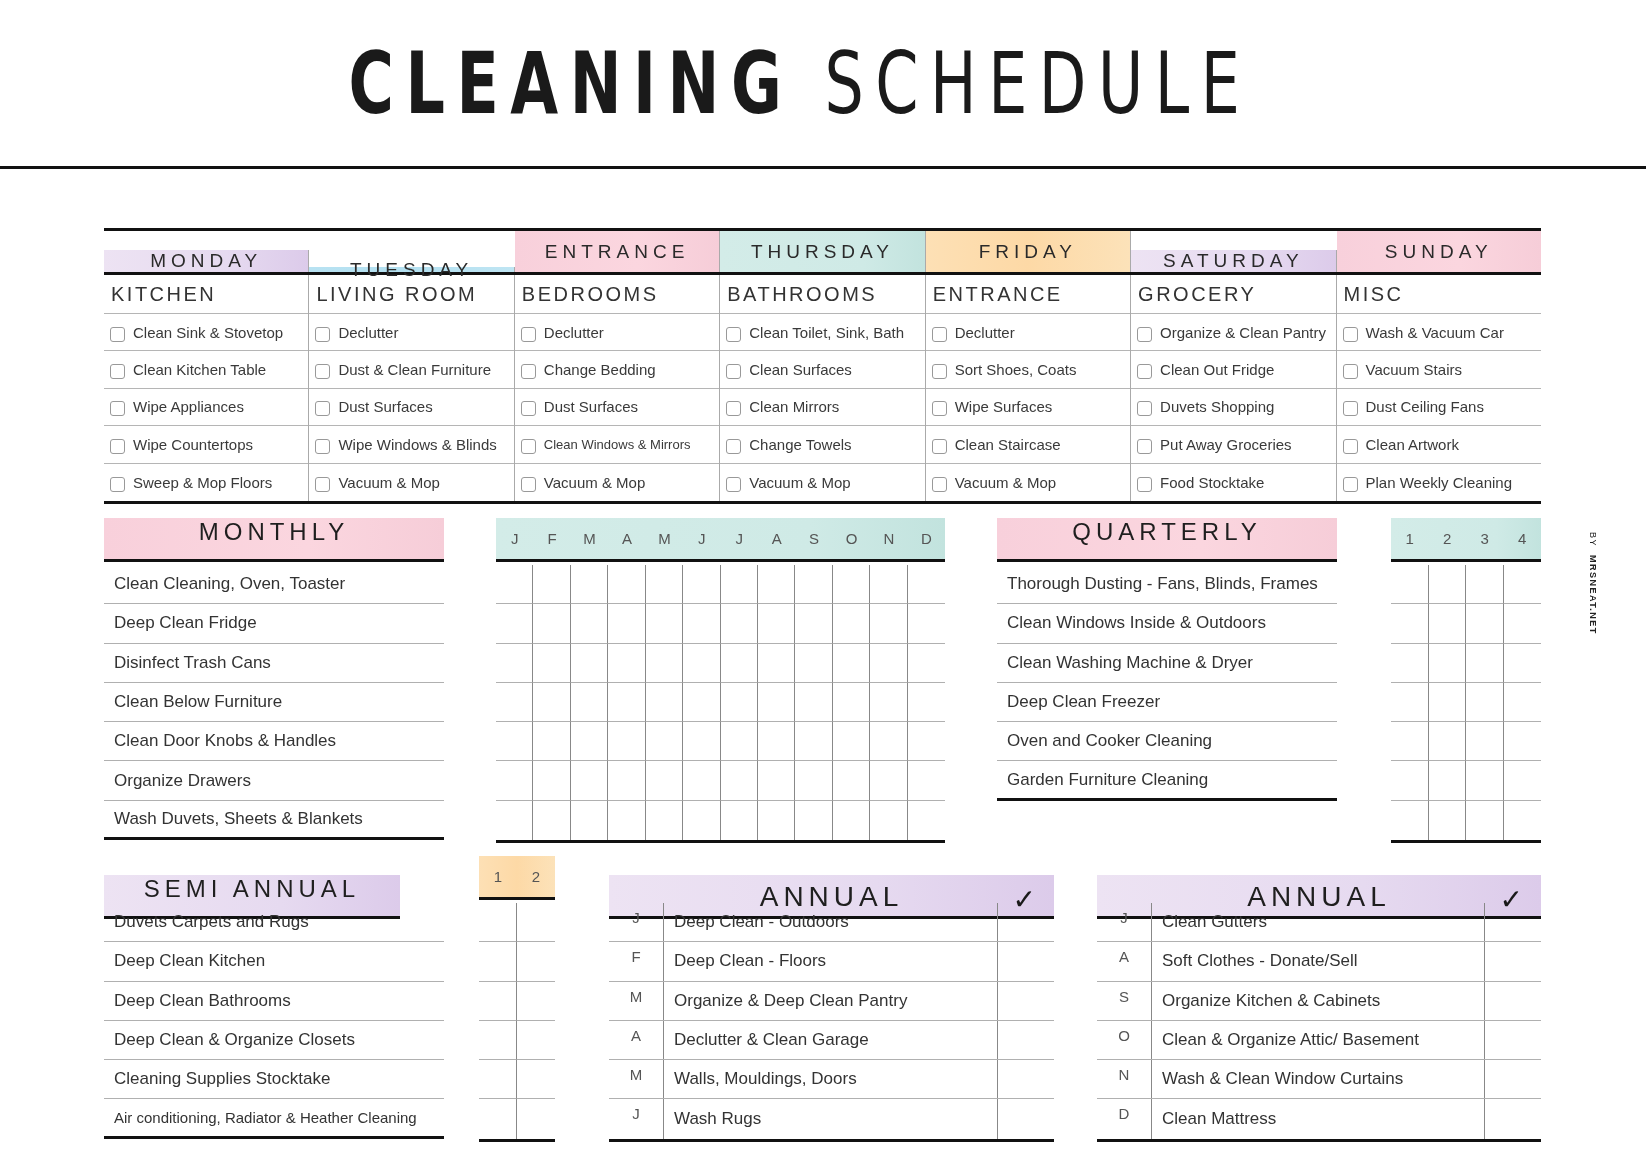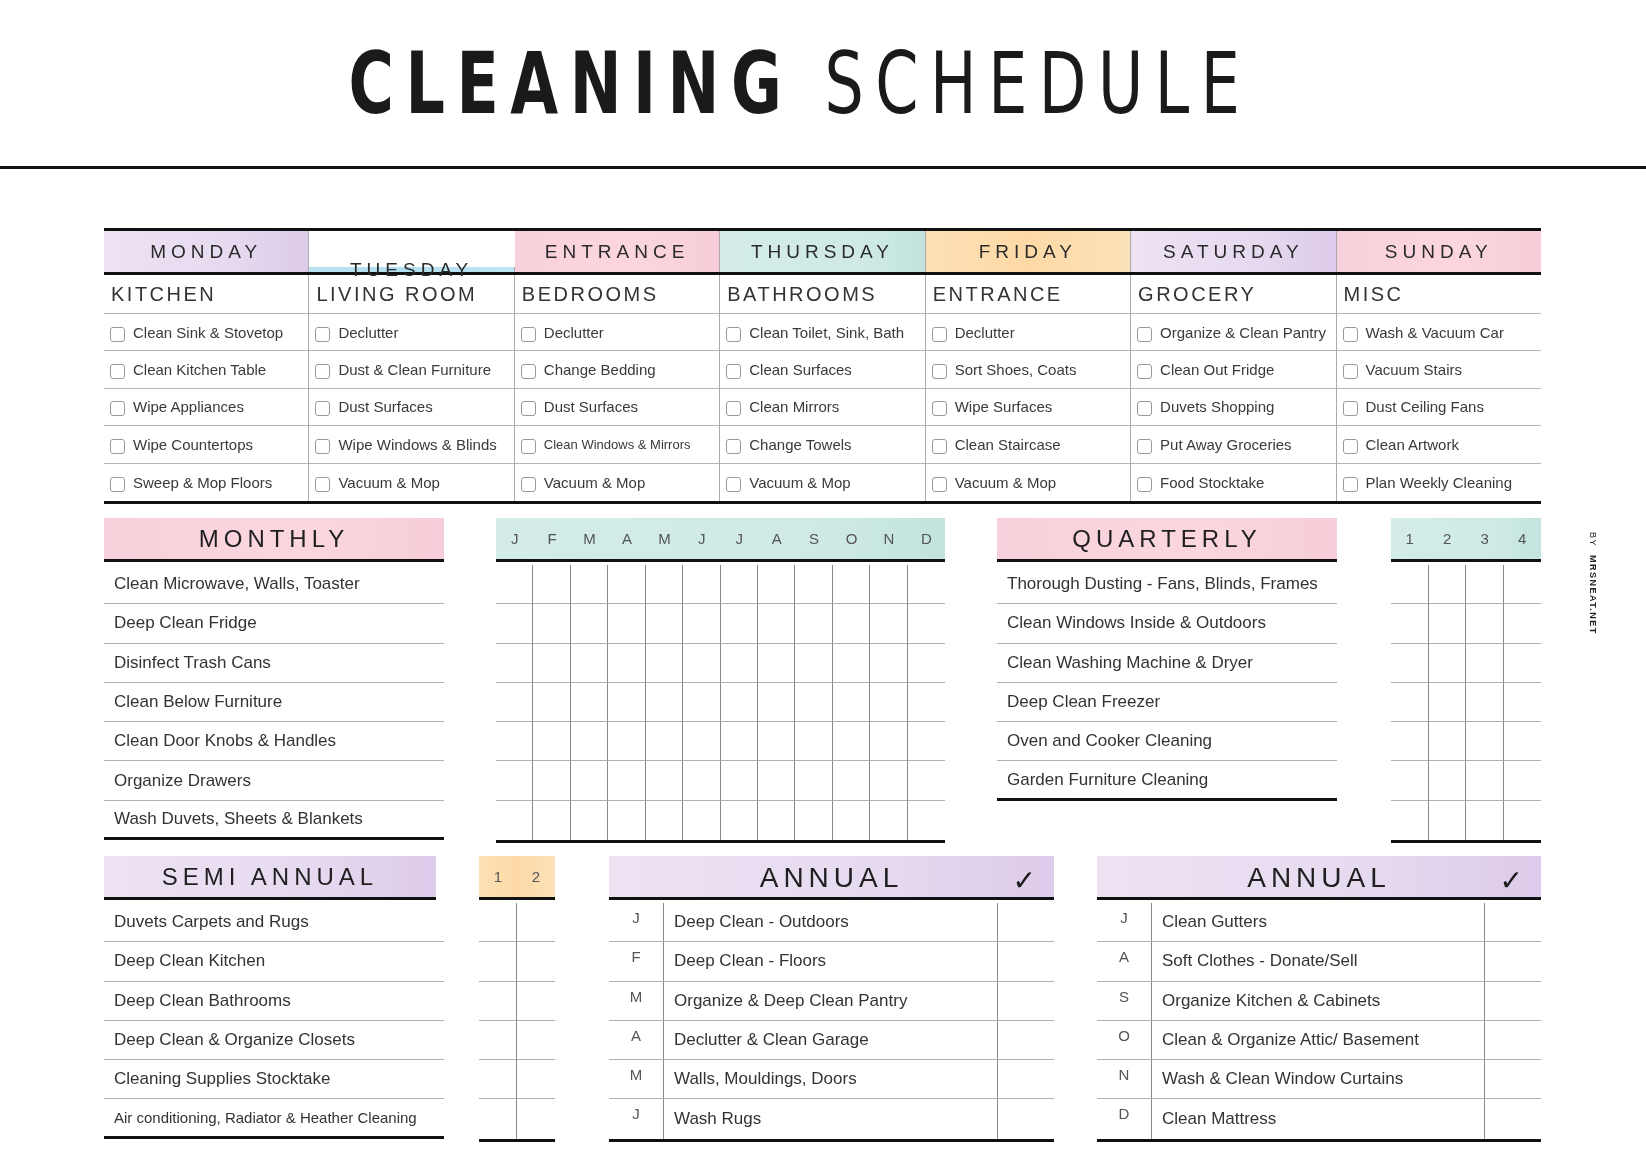--- a/index.html
+++ b/index.html
@@ -26,39 +26,39 @@
   .wk-col:last-child { border-right: none; }
   .wk-room { height: 39px; padding-left: 7px; display: flex; align-items: center;
     font-size: 20px; letter-spacing: 2.5px; color: #333; border-bottom: 1.5px solid #b5b5b5; }
   .wk-task { height: 37.4px; display: flex; align-items: center; padding-left: 3px;
     border-bottom: 1.5px solid #b5b5b5; font-size: 15px; color: #3a3a3a; white-space: nowrap; overflow: hidden; }
   .wk-task:last-child { border-bottom: none; }
   .cb { width: 15px; height: 15px; border: 1.3px solid #999; border-radius: 3px; margin: 4px 8px 0 3px; flex: none; }
   .wk-task.small { font-size: 13px; }
 
   
-  .sec-head { position: absolute; height: 44px; display: flex; align-items: center; justify-content: center;
+  .sec-head { position: absolute; height: 44px; display: flex; justify-content: center;
     font-size: 24px; letter-spacing: 5px; color: #1f1f1f; border-bottom: 3.5px solid #111; }
   .list { position: absolute; }
   .list .row { height: 39.3px; display: flex; align-items: center; padding-left: 10px;
     font-size: 17px; color: #333; border-bottom: 1.5px solid #b0b0b0; white-space: nowrap; }
   .list .row:last-child { border-bottom: 3px solid #111; }
   .list .row.small { font-size: 15px; }
 
   .grid-head { position: absolute; height: 44px; display: flex; align-items: center; border-bottom: 3.5px solid #111;
     font-size: 15px; color: #555; }
   .grid-head span { flex: 1; text-align: center; }
   .grid { position: absolute; display: grid; border-bottom: 3px solid #111; }
   .grid .cell { border-right: 1px solid #888; border-bottom: 1px solid #b0b0b0; height: 39.3px; }
   .grid .cell.lastc { border-right: none; }
   .grid .cell.lastr { border-bottom: none; }
 
   .pink { background: linear-gradient(90deg, #f8d0db, #fbd6df 60%, #f6cdd8); }
   .teal { background: linear-gradient(90deg, #d3ece8, #cfeae6 70%, #c2e3de); }
-  .lav  { background: linear-gradient(90deg, #ede3f3, #e6daf0 60%, #dccbea); }
+  .lav  { background: linear-gradient(90deg, #ede3f3, #e6daf0 60%, #dccbea); margin-top: 19px; }
   .peach{ background: linear-gradient(90deg, #fde0b5, #fdd9a6 50%, #fce2b9); }
   .sky  { background: linear-gradient(90deg, #b8e2f2, #b3e0f0 50%, #bfe5f3); margin-top: 36px; }
 
   .annual-head { position: absolute; height: 44px; border-bottom: 3.5px solid #111; }
   .annual-head .t { position: absolute; left: 0; right: 0; top: 0; height: 44px; display: flex; align-items: center; justify-content: center;
     font-size: 28px; letter-spacing: 5px; color: #1f1f1f; }
   .annual-head .chk { position: absolute; right: 18px; top: 8px; font-size: 28px; color: #1a1a1a; }
   .annual-list { position: absolute; border-bottom: 3px solid #111; }
   .annual-list .row { display: flex; height: 39.3px; border-bottom: 1.5px solid #b0b0b0; }
   .annual-list .row:last-child { border-bottom: none; }
@@ -250,21 +250,21 @@
           <span>Plan Weekly Cleaning</span>
         </div>
       </div>
     </div>
 </div>
 
 <div class="sec-head pink" style="left:104px;top:518px;width:340px;">
   <span>MONTHLY</span>
 </div>
 <div class="list" style="left:104px;top:565px;width:340px;" id="monthly-list">
-    <div class="row">Clean Microwave, Walls, Toaster</div>
+    <div class="row">Clean Cleaning, Oven, Toaster</div>
     <div class="row">Deep Clean Fridge</div>
     <div class="row">Disinfect Trash Cans</div>
     <div class="row">Clean Below Furniture</div>
     <div class="row">Clean Door Knobs &amp; Handles</div>
     <div class="row">Organize Drawers</div>
     <div class="row">Wash Duvets, Sheets &amp; Blankets</div>
   </div>
 <div class="grid-head teal" style="left:496px;top:518px;width:449px;" id="monthly-months">
     <span>J</span>
     <span>F</span>
@@ -412,21 +412,21 @@
     <div class="cell lastr"></div>
     <div class="cell lastr"></div>
     <div class="cell lastc lastr"></div>
   </div>
 
 <div class="credit">
   <span>BY</span>&nbsp;
   <b>MRSNEAT.NET</b>
 </div>
 
-<div class="sec-head lav" style="left:104px;top:856px;width:332px;">
+<div class="sec-head lav" style="left:104px;top:856px;width:296px;">
   <span>SEMI ANNUAL</span>
 </div>
 <div class="list" style="left:104px;top:903px;width:340px;" id="semi-list">
     <div class="row">Duvets Carpets and Rugs</div>
     <div class="row">Deep Clean Kitchen</div>
     <div class="row">Deep Clean Bathrooms</div>
     <div class="row">Deep Clean &amp; Organize Closets</div>
     <div class="row">Cleaning Supplies Stocktake</div>
     <div class="row small">Air conditioning, Radiator &amp; Heather Cleaning</div>
   </div>

